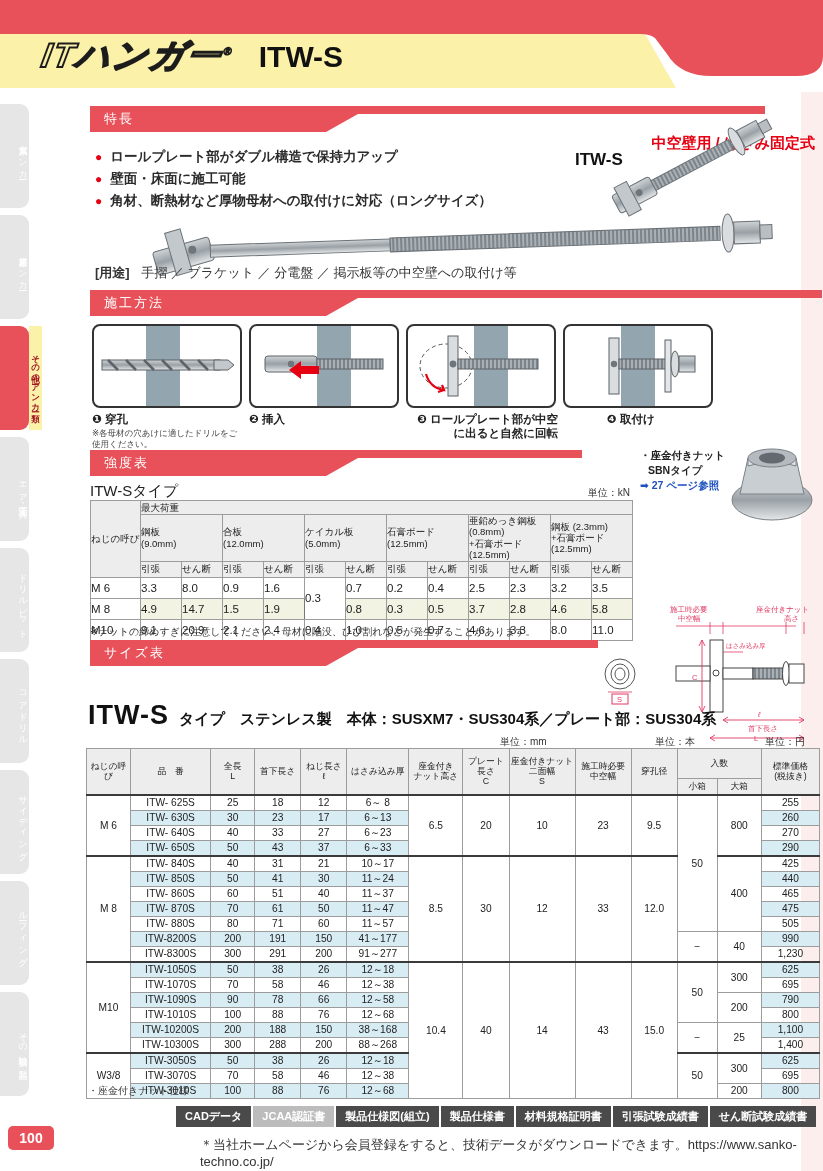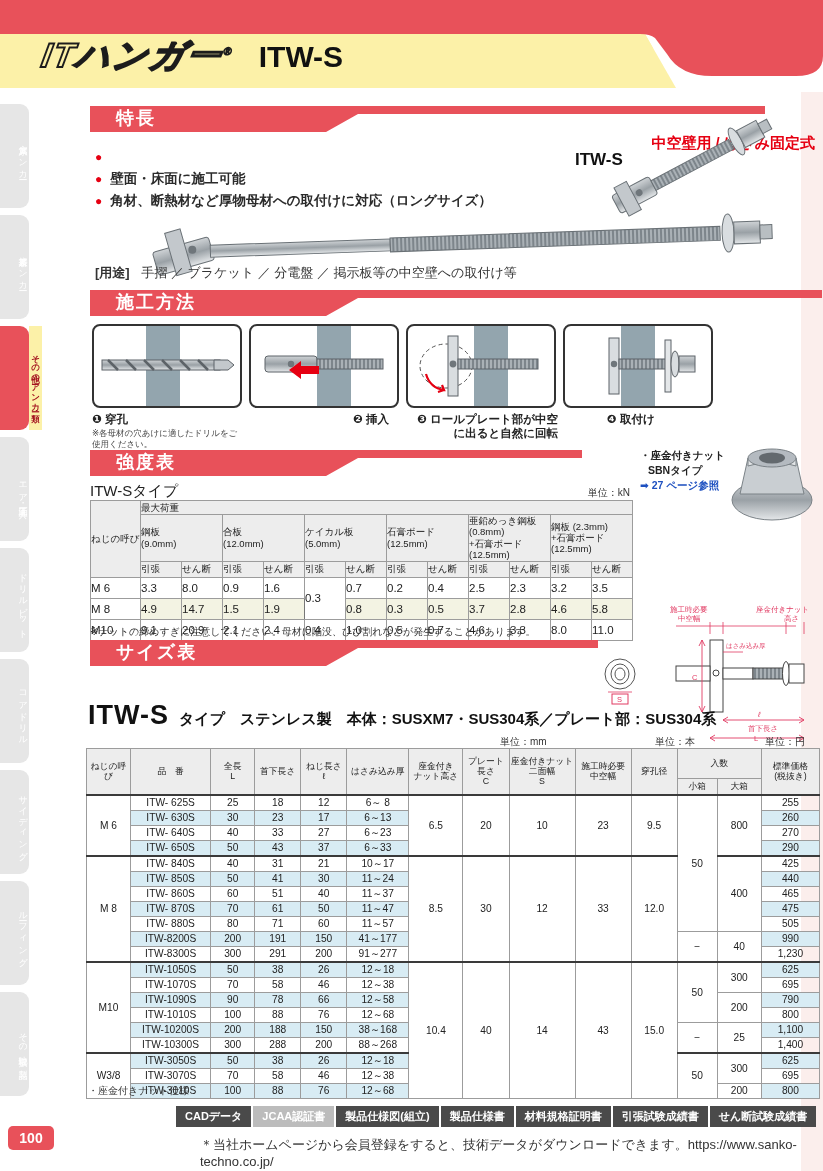--- a/index.html
+++ b/index.html
@@ -20,21 +20,21 @@
        writing-mode:vertical-rl;text-orientation:mixed;font-size:9px;color:#fff;
        letter-spacing:1px;display:flex;justify-content:center;}
   .tab.active{background:#e8515a;}
   .tab .strip{position:absolute;left:29px;top:0;width:13px;height:104px;background:#fcf1a8;}
   .tab .strip .vlab2{position:absolute;top:2px;left:0;width:13px;height:100px;
        writing-mode:vertical-rl;font-size:8.5px;font-weight:bold;color:#a3121f;
        display:flex;justify-content:center;letter-spacing:0;}
   
   .flag{height:26px;background:#e8515a;
         clip-path:polygon(0 0,100% 0,100% 8px,268px 8px,236px 26px,0 26px);}
-  .flag span{display:inline-block;padding-left:26px;font-size:18px;font-weight:bold;
+  .flag span{display:inline-block;padding-left:14px;font-size:13px;font-weight:normal;
         color:#fff;line-height:25px;letter-spacing:2px;}
   
   .bullet{display:flex;align-items:center;gap:8px;height:22px;}
   .bullet .dot{color:#e60012;font-size:12px;line-height:1;}
   .bullet .btx{font-size:13.5px;font-weight:bold;color:#2b2b2b;}
   #tagline{font-size:15px;font-weight:bold;color:#e60012;}
   #usage{font-size:13px;color:#333;}
   #usage b{margin-right:8px;}
   
   .stepbox{position:absolute;top:0;width:146px;height:80px;border:2px solid #333;
@@ -136,20 +136,21 @@
 
 <div class="abs" id="rightstrip"></div>
 
 <div class="abs flag" style="left:90px;top:106px;width:675px;">
   <span>特長</span>
 </div>
 <div class="abs" id="tagline" style="left:575px;top:134px;width:240px;text-align:right;">中空壁用 / はさみ固定式</div>
 <div class="abs" id="bullets" style="left:95px;top:146px;width:470px;">
     <div class="bullet">
       <span class="dot">●</span>
+      <span class="btx">ロールプレート部がダブル構造で保持力アップ</span>
     </div>
     <div class="bullet">
       <span class="dot">●</span>
       <span class="btx">壁面・床面に施工可能</span>
     </div>
     <div class="bullet">
       <span class="dot">●</span>
       <span class="btx">角材、断熱材など厚物母材への取付けに対応（ロングサイズ）</span>
     </div>
   </div>
@@ -235,21 +236,21 @@
       <circle cx="49" cy="38" r="3.2" fill="#6f767b"></circle>
       <rect x="54" y="33" width="52" height="10" fill="url(#thr)" stroke="#5d6368"></rect>
       <rect x="100" y="14" width="6" height="52" fill="#e4e7e9" stroke="#5d6368"></rect>
       <ellipse cx="110" cy="38" rx="4" ry="13" fill="#d9dde0" stroke="#5d6368"></ellipse>
       <rect x="114" y="30" width="16" height="16" fill="url(#met)" stroke="#5d6368"></rect>
     </svg>
   </div>
 </div>
 <div class="abs" id="stepcaps" style="left:92px;top:412px;width:730px;height:38px;">
     <div class="stepcap" style="position: absolute; left: 0px; top: 0px; width: 150px;"><span>❶ </span><span>穿孔</span><div class="stepnote">※各母材の穴あけに適したドリルをご使用ください。</div></div>
-    <div class="stepcap" style="position: absolute; left: 157px; top: 0px; width: 140px; text-align: right;"><span>❷ </span><span>挿入</span></div>
+    <div class="stepcap" style="position: absolute; left: 157px; top: 0px; width: 140px;"><span>❷ </span><span>挿入</span></div>
     <div class="stepcap" style="position: absolute; left: 314px; top: 0px; width: 152px; text-align: right;"><span>❸ </span><span>ロールプレート部が中空に出ると自然に回転</span></div>
     <div class="stepcap" style="position: absolute; left: 471px; top: 0px; width: 140px; margin-left: 44px;"><span>❹ </span><span>取付け</span></div>
   </div>
 
 <div class="abs flag" style="left:90px;top:450px;width:492px;">
   <span>強度表</span>
 </div>
 <div class="abs" id="sttl" style="left:90px;top:482px;">ITW-Sタイプ</div>
 <div class="abs unit" style="left:430px;top:486px;width:200px;text-align:right;">単位：kN</div>
 <table class="abs" id="stbl" style="left:90px;top:500px;">

